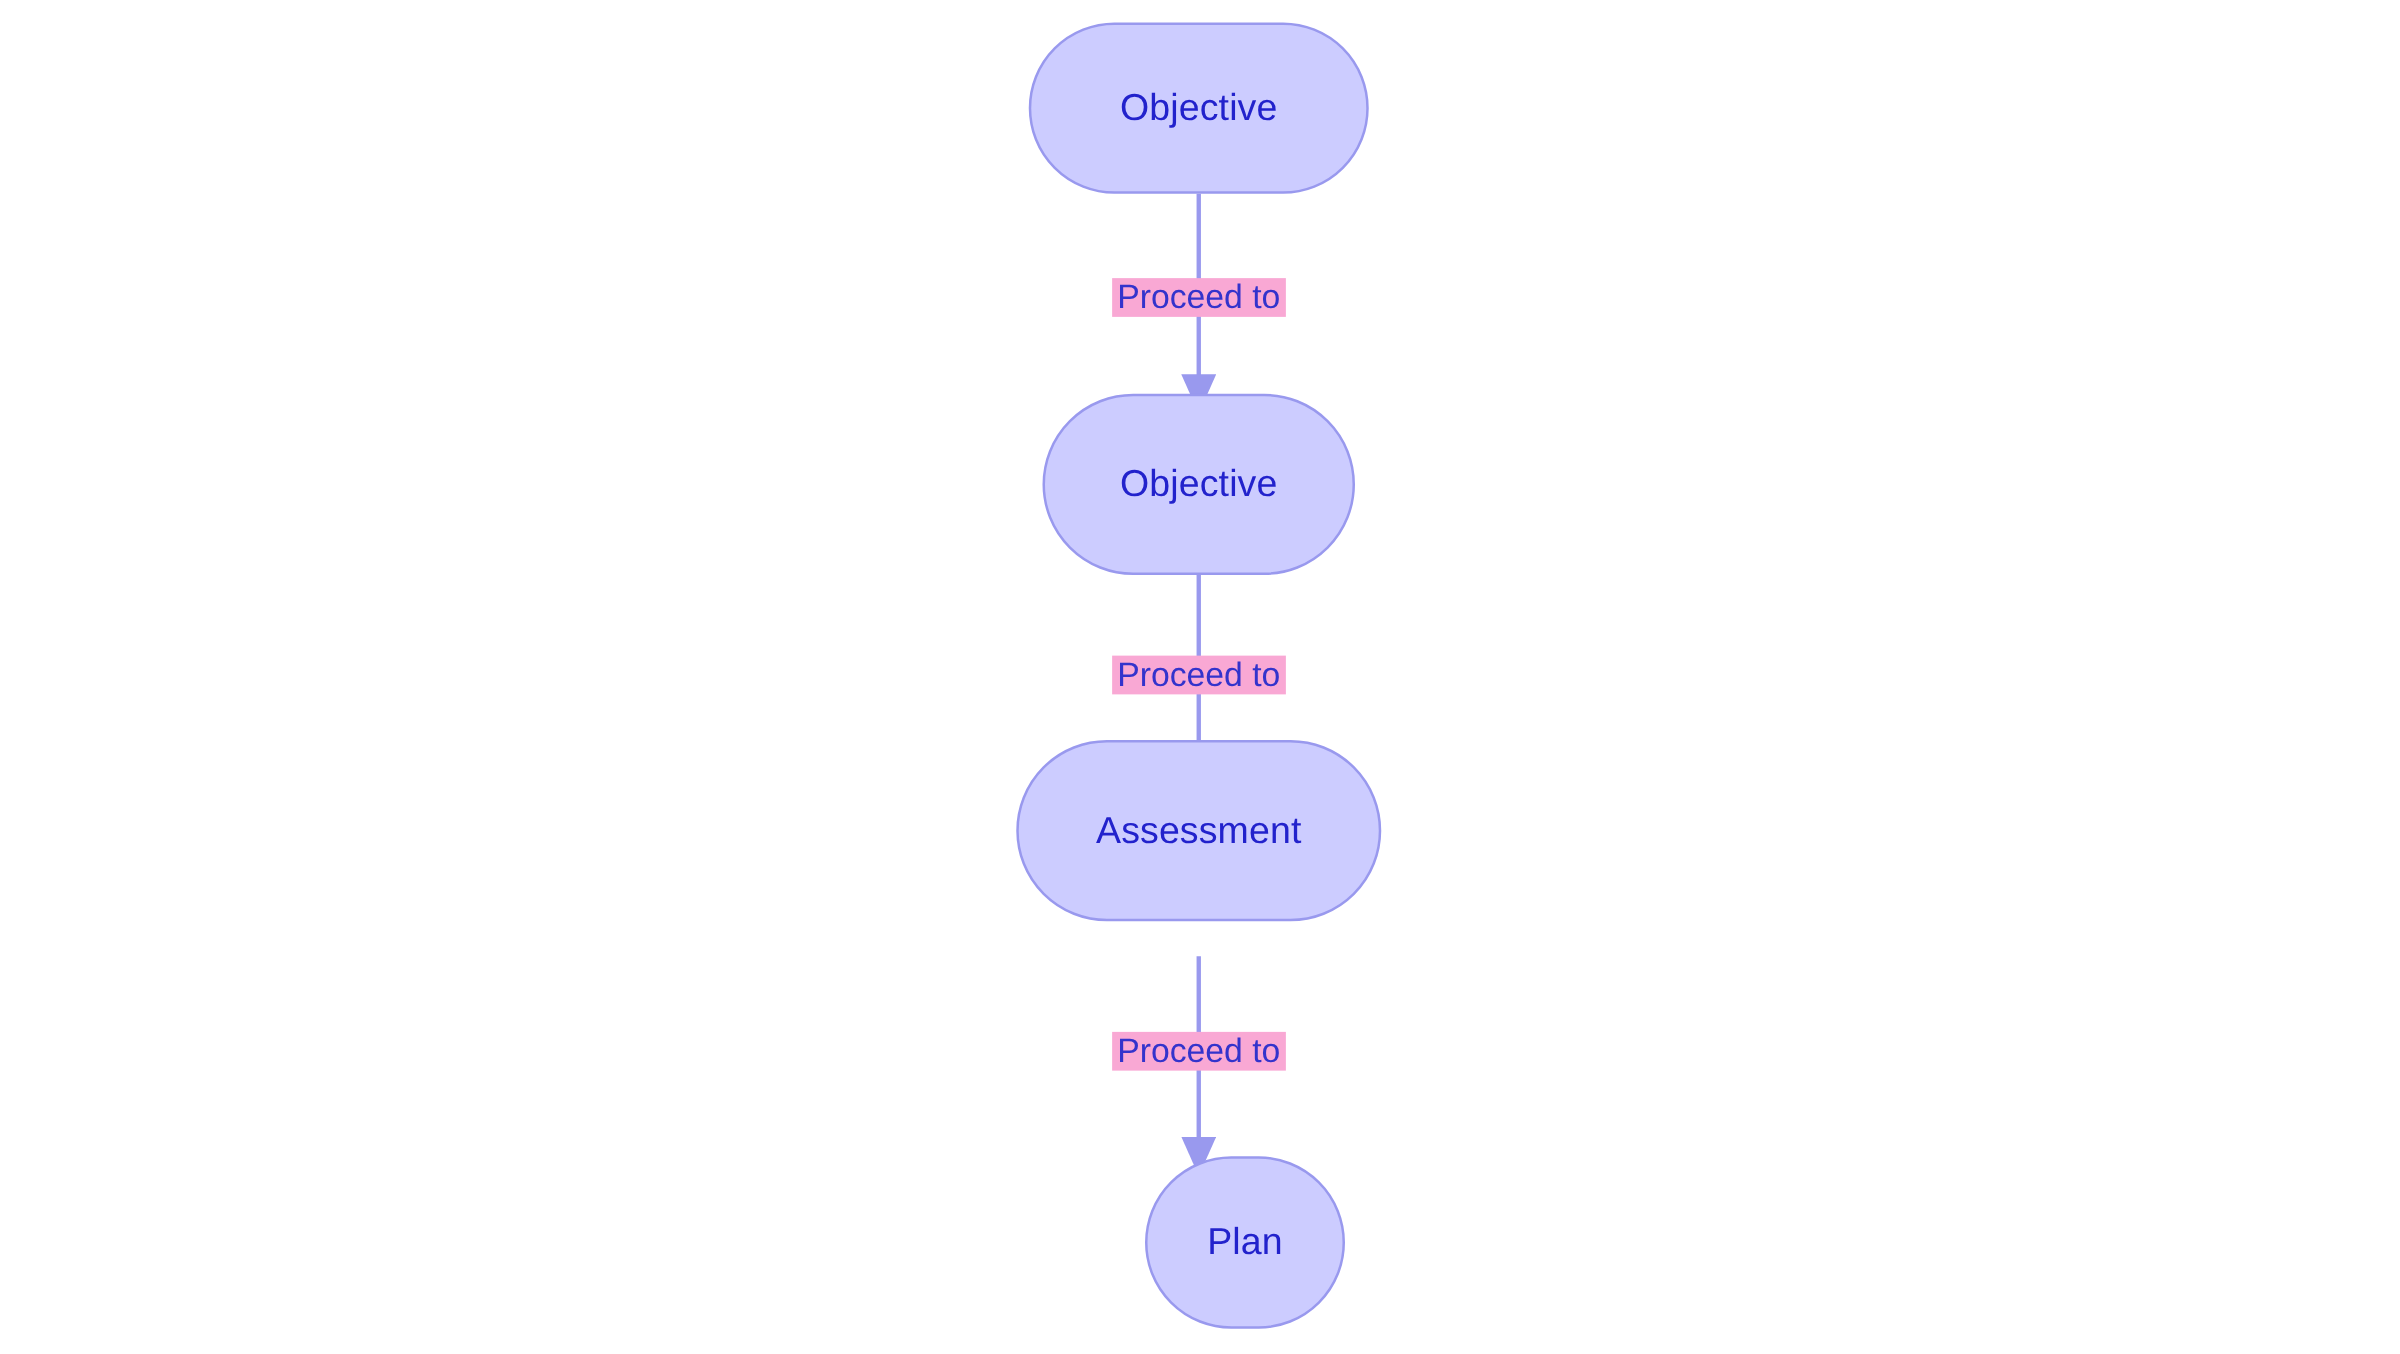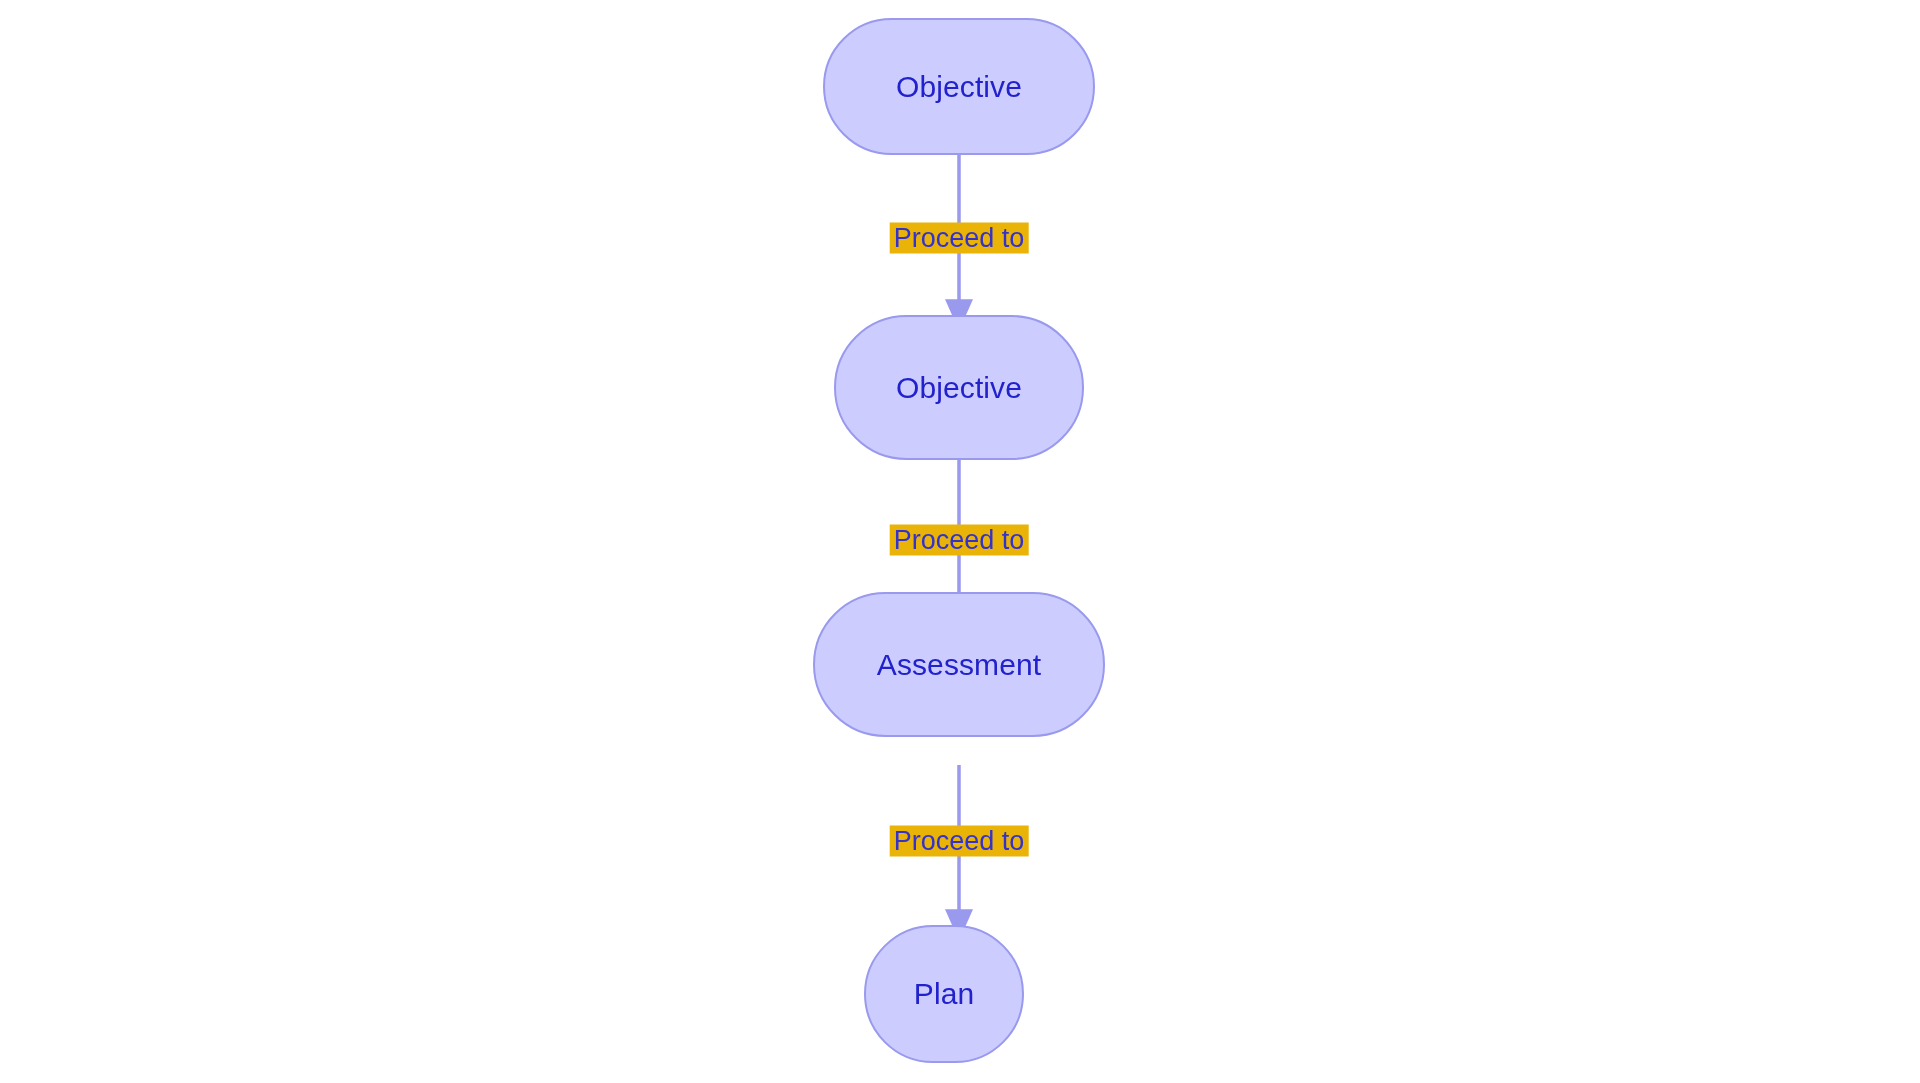--- a/index.html
+++ b/index.html
@@ -42,34 +42,34 @@
     font-size: 30px;
     font-family: "Liberation Sans", sans-serif;
     font-weight: 400;
     line-height: 1;
     white-space: nowrap;
     letter-spacing: 0.1px;
   }
   .edge-label {
     position: absolute;
     transform: translate(-50%, -50%);
-    background: #eab308;
+    background: #f9a8d4;
     color: #3333CC;
     font-size: 27px;
     font-family: "Liberation Sans", sans-serif;
     line-height: 1;
     white-space: nowrap;
     padding: 2px 4px;
     z-index: 3;
   }
   
   #node-subjective  { left: 823px; top: 18px;  width: 272px; height: 137px; }
   #node-objective   { left: 834px; top: 315px; width: 250px; height: 145px; }
   #node-assessment  { left: 813px; top: 592px; width: 292px; height: 145px; }
-  #node-plan        { left: 864px; top: 925px; width: 160px; height: 138px; }
+  #node-plan        { left: 916px; top: 925px; width: 160px; height: 138px; }
 </style>
 </head>
 <body>
 
 <div id="flowchart-canvas">
 
   <svg id="edge-layer" viewBox="0 0 1920 1083" width="1920" height="1083" aria-hidden="true">
     <defs>
       <marker id="arrowhead" markerWidth="9" markerHeight="8" refX="0.2" refY="4" orient="auto" markerUnits="strokeWidth">
         <path d="M0,0 L9,4 L0,8 z" fill="#9999EE"></path>

